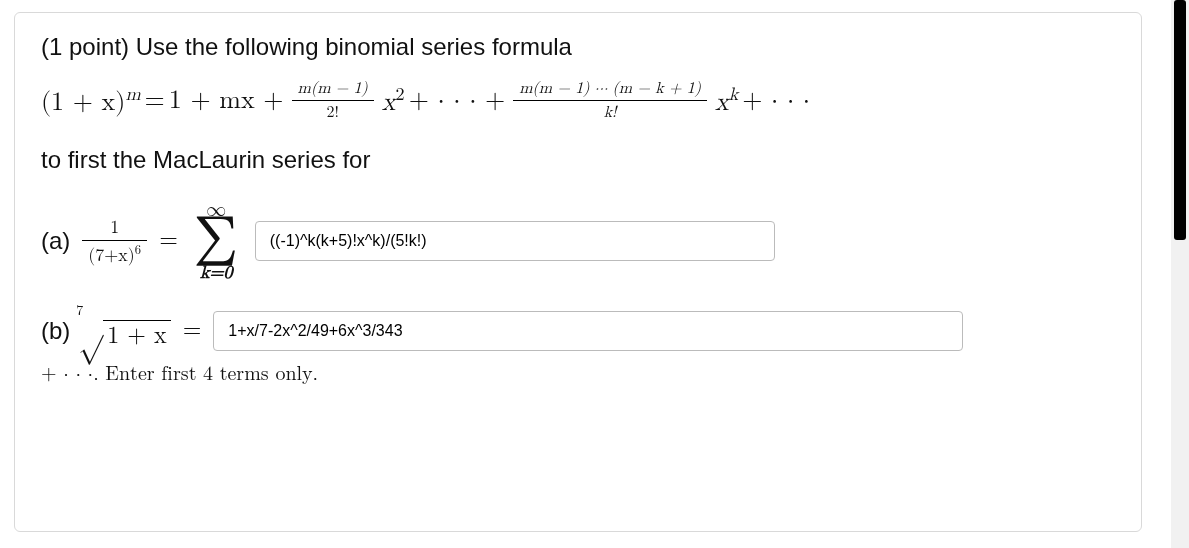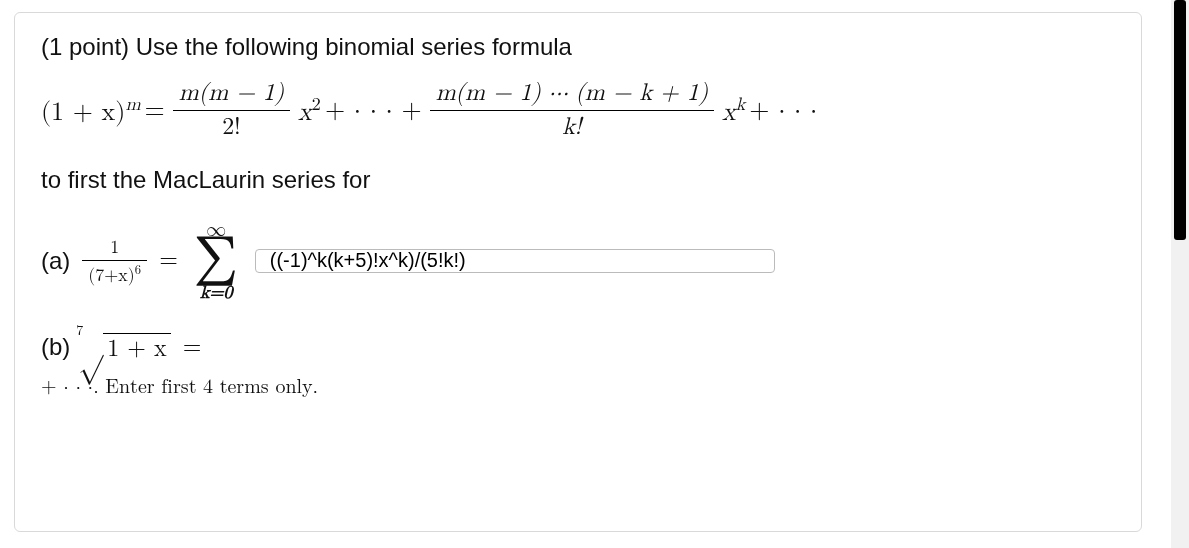--- a/index.html
+++ b/index.html
@@ -36,62 +36,63 @@
     box-sizing:border-box;
   }
   .line{margin:0 0 14px 0;}
   
   .math{font-family:"Cambria Math","Latin Modern Math","STIX Two Math",Georgia,serif;}
   .mi{font-style:italic;}
   sup,sub{font-size:70%;}
   .frac{display:inline-block;vertical-align:middle;text-align:center;margin:0 4px;}
   .frac .num{display:block;padding:0 6px 2px 6px;}
   .frac .den{display:block;border-top:1.5px solid #000;padding:2px 6px 0 6px;}
-  .bigfrac .num,.bigfrac .den{font-size:24px;}
+  .bigfrac .num,.bigfrac .den{font-size:16px;}
   .smallfrac .num,.smallfrac .den{font-size:18px;}
   .sigma-wrap{display:inline-block;text-align:center;vertical-align:middle;margin:0 8px;}
   .sigma-top{display:block;font-size:20px;line-height:1;}
   .sigma-sym{display:block;font-size:48px;line-height:0.9;font-family:"Cambria Math","STIX Two Math",Georgia,serif;}
   .sigma-bot{display:block;font-size:18px;line-height:1;font-style:italic;font-weight:bold;}
   .answer{
     font-family:Arial,sans-serif;
-    font-size:20px;
+    font-size:16px;
     font-style:normal;
     padding:6px 14px;
     border:1px solid #bbb;
     border-radius:4px;
     background:#fff;
-    height:24px;
+    height:40px;
     box-sizing:border-box;
     vertical-align:middle;
   }
   .answer.a{width:520px;}
   .answer.b{width:750px;}
   .root-wrap{display:inline-block;position:relative;vertical-align:middle;}
   .root-idx{position:absolute;top:-6px;left:-2px;font-size:14px;}
   .radical{font-size:30px;display:inline-block;vertical-align:middle;}
-  .radicand{display:inline-block;border-top:1.5px solid #000;padding:0 4px;line-height:1.3;vertical-align:top;margin-top:4px;}
+  .radicand{display:inline-block;border-top:1.5px solid #000;padding:0 4px;line-height:1.3;vertical-align:top;margin-top:11px;}
   .eq-row{display:flex;align-items:center;gap:4px;flex-wrap:nowrap;font-size:26px;margin:18px 0 24px 0;}
   .part-row{display:flex;align-items:center;gap:8px;margin-top:10px;}
 </style>
 </head>
 <body>
 
 <div class="card">
 
   <p class="line">
     <span>(1 point)</span>
     <span>Use the following binomial series formula</span>
   </p>
 
   <div class="eq-row math">
     <span>
       <span>(1 + x)</span><sup class="mi">m</sup>
     </span>
     <span>=</span>
+    <span class="mi" style="font-style:normal;">1 + mx +</span>
     <span class="frac bigfrac">
       <span class="num mi">m(m − 1)</span>
       <span class="den">2!</span>
     </span>
     <span>
       <span class="mi">x</span><sup>2</sup>
     </span>
     <span> + · · · + </span>
     <span class="frac bigfrac">
       <span class="num mi">m(m − 1) ⋯ (m − k + 1)</span>
@@ -122,20 +123,21 @@
     <input class="answer a" type="text" value="((-1)^k(k+5)!x^k)/(5!k!)" style="">
   </div>
 
   <div class="part-row math" style="margin-top:28px;">
     <span style="font-family:Arial,sans-serif;">(b)</span>
     <span class="root-wrap">
       <span class="root-idx">7</span>
       <span class="radical">√</span><span class="radicand mi" style="font-style:normal;">1 + x</span>
     </span>
     <span style="margin:0 4px;">=</span>
+    <input class="answer b" type="text" value="1+x/7-2x^2/49+6x^3/343" style="">
   </div>
   <div class="math" style="margin-top:10px;font-size:20px;">
     <span>+ · · ·. Enter first 4 terms only.</span>
   </div>
 
 </div>
 
 <div class="scrollbar-track">
   <div class="scrollbar-thumb"></div>
 </div>

